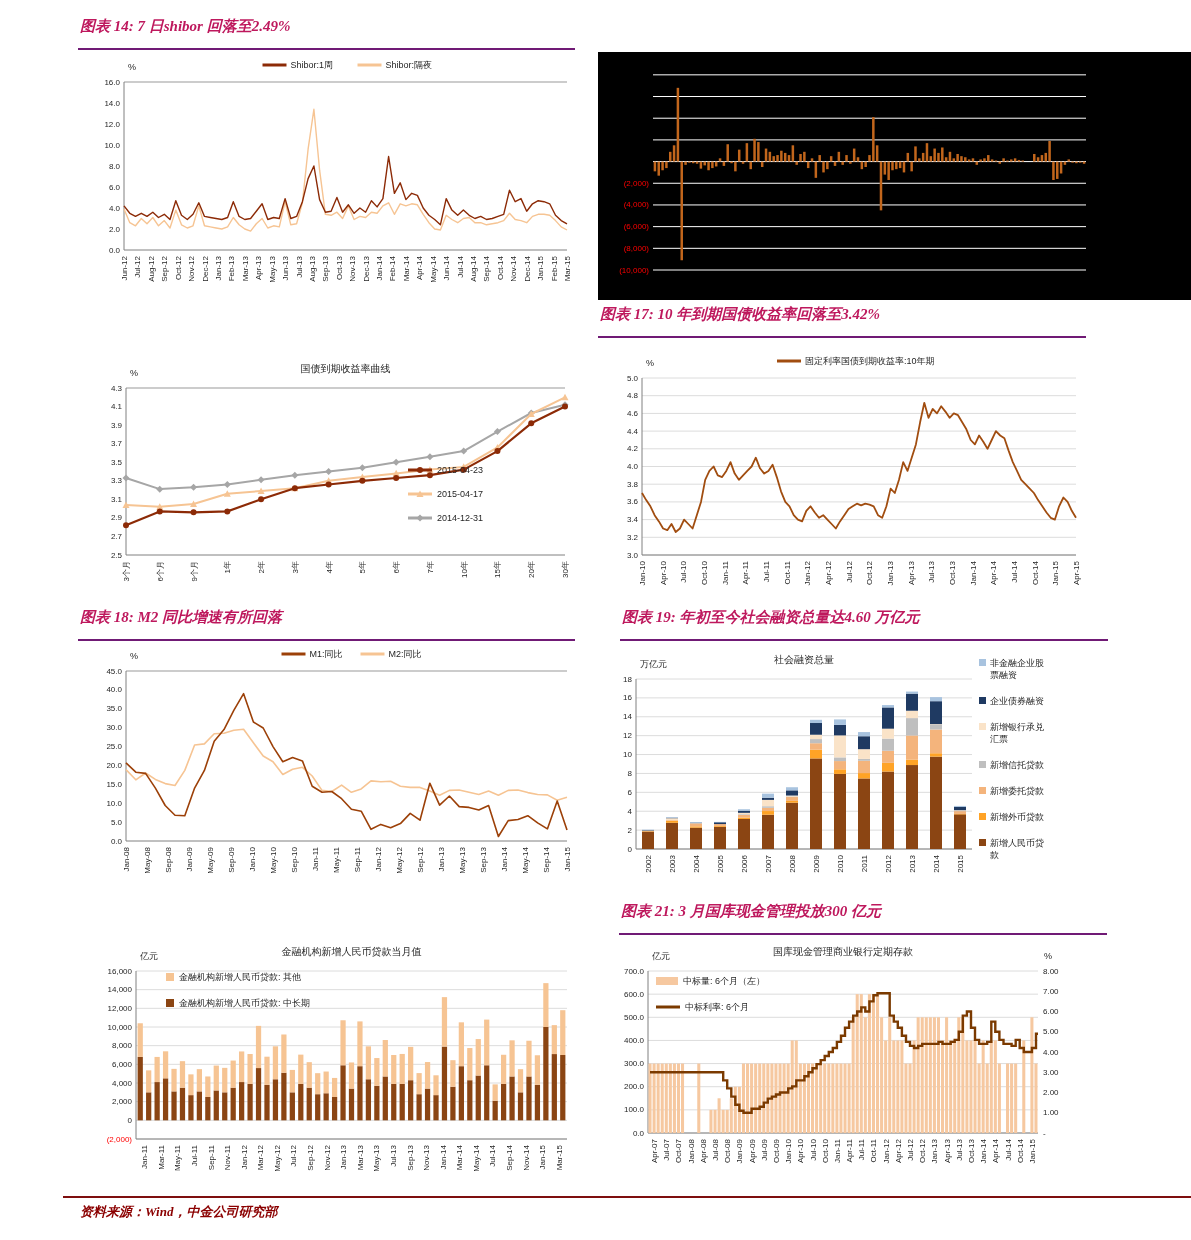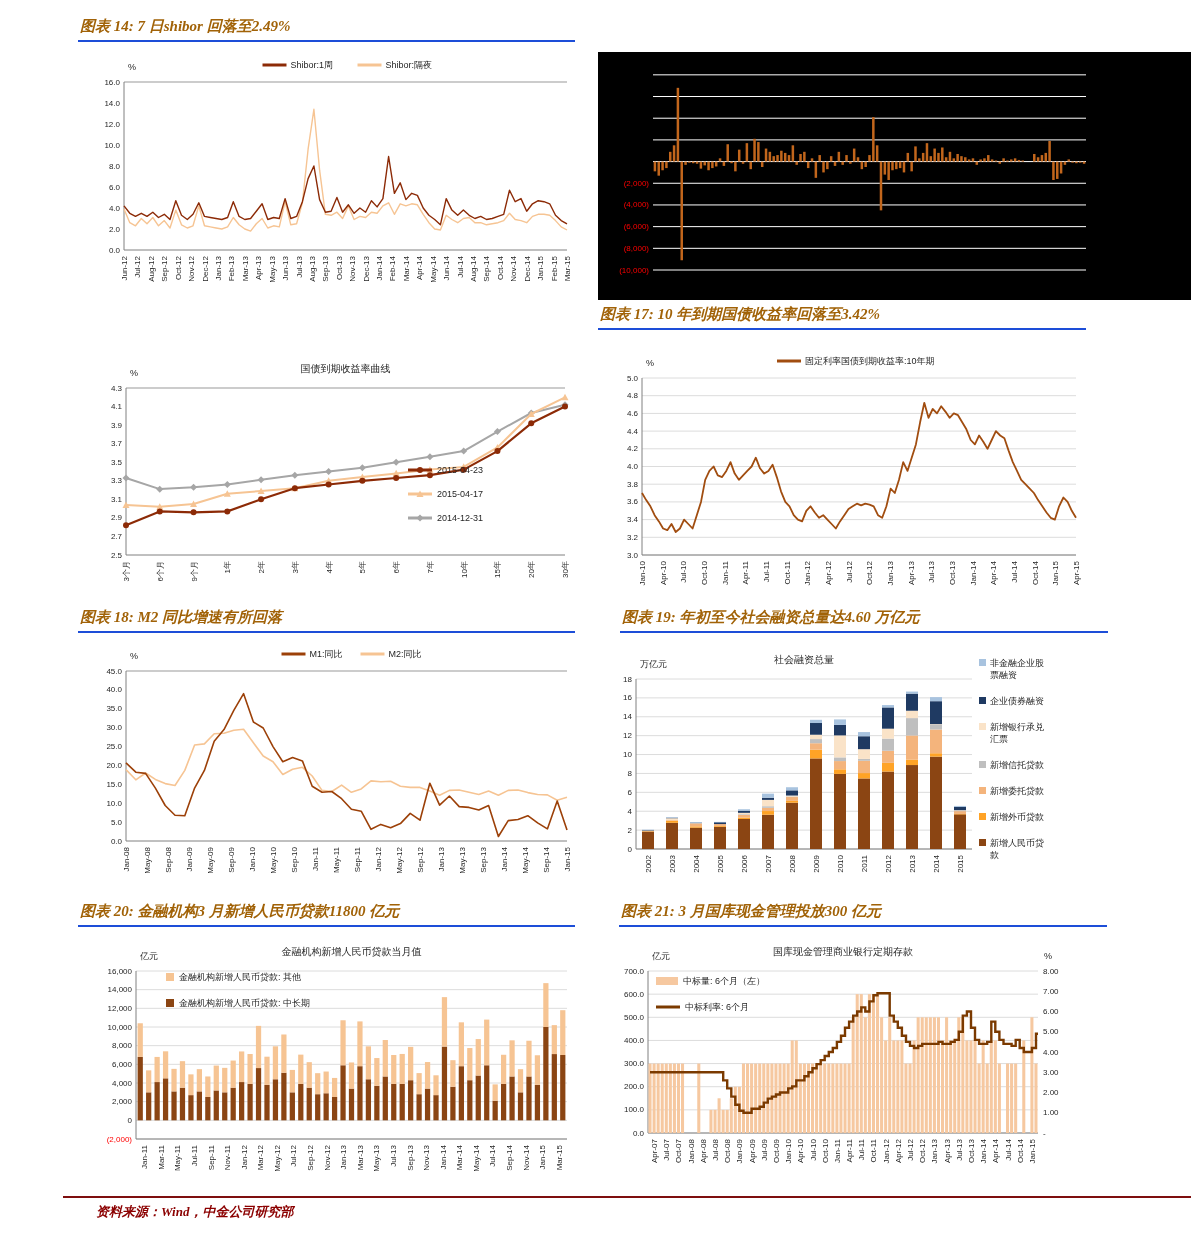--- a/index.html
+++ b/index.html
@@ -1,24 +1,24 @@
 <!DOCTYPE html>
 <html><head>
 <meta charset="utf-8">
 <style>
   html,body{margin:0;padding:0;background:#fff;}
   .page{position:relative;width:1191px;height:1240px;background:#fff;overflow:hidden;
         font-family:"Liberation Sans",sans-serif;}
   .ct{position:absolute;font-family:"Liberation Serif",serif;font-style:italic;font-weight:bold;
-      color:#a16207;font-size:15px;line-height:20px;border-bottom:2px solid #1d4ed8;
-      padding:0 0 4px 2px;white-space:nowrap;}
+      color:#be185d;font-size:15px;line-height:20px;border-bottom:2px solid #701a75;
+      padding:0 0 12px 2px;white-space:nowrap;}
   .chart{position:absolute;}
   .footline{position:absolute;left:63px;top:1196px;width:1128px;border-top:2px solid #7E0E0E;height:0;}
   .footsrc{position:absolute;left:80px;top:1203px;font-family:"Liberation Serif",serif;
-      font-style:italic;font-weight:bold;color:#8B0000;font-size:13px;margin-left:16px;}
+      font-style:italic;font-weight:bold;color:#8B0000;font-size:13px;}
 </style>
 </head>
 <body>
 
 <div class="page">
   <div class="ct" style="left:78px;top:16px;width:495px">图表 14: 7 日shibor 回落至2.49%</div>
   <div class="chart" style="left:78px;top:52px"><svg viewBox="0 0 497 248" width="497" height="248">
         <text x="42" y="200.5" font-size="8" fill="#262626" text-anchor="end" font-family="Liberation Sans, sans-serif">0.0</text>
         <text x="42" y="179.5" font-size="8" fill="#262626" text-anchor="end" font-family="Liberation Sans, sans-serif">2.0</text>
         <text x="42" y="158.5" font-size="8" fill="#262626" text-anchor="end" font-family="Liberation Sans, sans-serif">4.0</text>
@@ -532,21 +532,20 @@
         <text x="392" y="127" font-size="9" fill="#262626" text-anchor="start" font-family="Liberation Sans, sans-serif">新增信托贷款</text>
         <rect x="381" y="146" width="7" height="7" fill="#F4B47C"></rect>
         <text x="392" y="153" font-size="9" fill="#262626" text-anchor="start" font-family="Liberation Sans, sans-serif">新增委托贷款</text>
         <rect x="381" y="172" width="7" height="7" fill="#FFA326"></rect>
         <text x="392" y="179" font-size="9" fill="#262626" text-anchor="start" font-family="Liberation Sans, sans-serif">新增外币贷款</text>
         <rect x="381" y="198" width="7" height="7" fill="#8B4513"></rect>
         <text x="392" y="205" font-size="9" fill="#262626" text-anchor="start" font-family="Liberation Sans, sans-serif">新增人民币贷</text>
         <text x="392" y="217" font-size="9" fill="#262626" text-anchor="start" font-family="Liberation Sans, sans-serif">款</text>
       </svg></div>
 
-  <div class="ct" style="left:78px;top:901px;width:495px">图表 20: 金融机构3 月新增人民币贷款11800 亿元</div>
   <div class="ct" style="left:619px;top:901px;width:486px">图表 21: 3 月国库现金管理投放300 亿元</div>
   <div class="chart" style="left:78px;top:935px"><svg viewBox="0 0 497 256" width="497" height="256">
         <line x1="58" x2="489" y1="204" y2="204" stroke="#DCDCDC" stroke-width="1"></line>
         <text x="54" y="206.5" font-size="8" fill="#FF0000" text-anchor="end" font-family="Liberation Sans, sans-serif">(2,000)</text>
         <line x1="58" x2="489" y1="185.33333333333331" y2="185.33333333333331" stroke="#DCDCDC" stroke-width="1"></line>
         <text x="54" y="187.83333333333331" font-size="8" fill="#262626" text-anchor="end" font-family="Liberation Sans, sans-serif">0</text>
         <line x1="58" x2="489" y1="166.66666666666666" y2="166.66666666666666" stroke="#DCDCDC" stroke-width="1"></line>
         <text x="54" y="169.16666666666666" font-size="8" fill="#262626" text-anchor="end" font-family="Liberation Sans, sans-serif">2,000</text>
         <line x1="58" x2="489" y1="148" y2="148" stroke="#DCDCDC" stroke-width="1"></line>
         <text x="54" y="150.5" font-size="8" fill="#262626" text-anchor="end" font-family="Liberation Sans, sans-serif">4,000</text>

